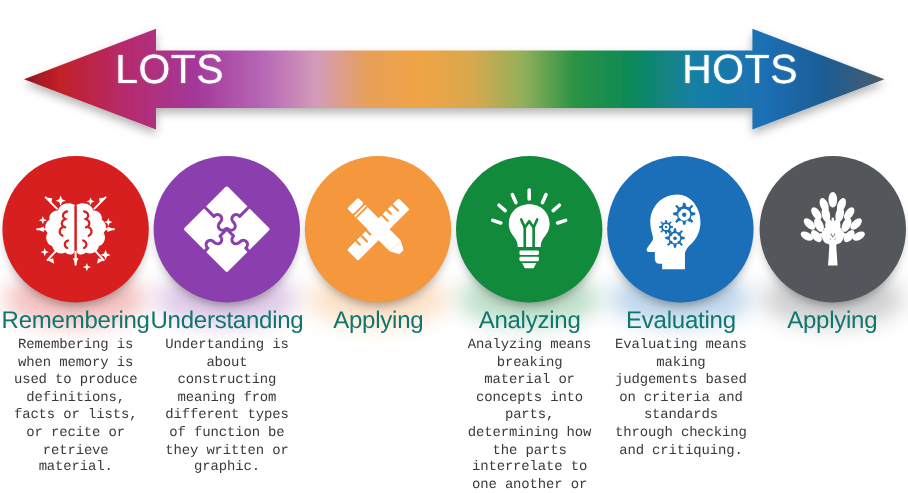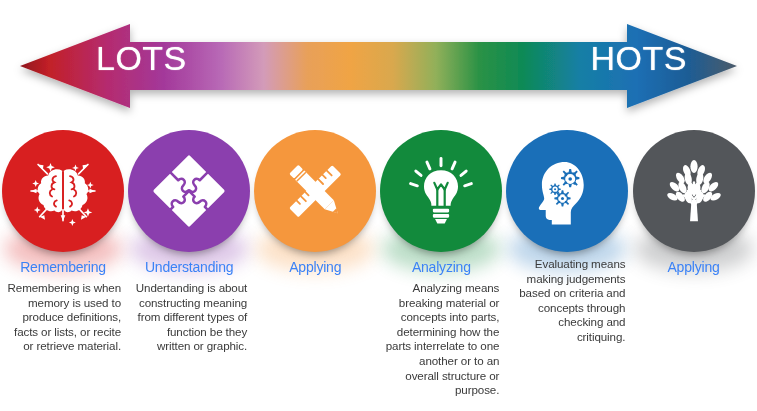--- a/index.html
+++ b/index.html
@@ -29,21 +29,21 @@
     font-size: 34px;
     letter-spacing: 0.5px;
     color: #ffffff;
     font-family: "Liberation Sans", sans-serif;
     font-weight: 400;
     text-shadow: 0 0 1px rgba(255,255,255,0.9);
     line-height: 40px;
     white-space: nowrap;
   }
   .arrow-label.left  { left: 96px; }
-  .arrow-label.right { right: 70px; }
+  .arrow-label.right { right: 92px; }
 
   
   .columns {
     position: absolute;
     left: 0; top: 122px;
     width: 757px; height: 289px;
     display: flex;
     align-items: flex-start;
   }
   .col {
@@ -83,39 +83,39 @@
     display: flex;
     align-items: center;
     justify-content: center;
   }
   .circle svg { display: block; }
 
   .heading {
     position: relative;
     z-index: 2;
     margin-top: 6px;
-    font-size: 14px;
-    color: #3b82f6;
+    font-size: 20px;
+    color: #0f766e;
     font-family: "Liberation Sans", sans-serif;
     font-weight: 400;
     letter-spacing: -0.2px;
     text-align: center;
     line-height: 18px;
     white-space: nowrap;
   }
   .body {
     position: relative;
     z-index: 2;
     margin-top: 5px;
     width: 116px;
     font-size: 11.6px;
     line-height: 14.6px;
     color: #3a3a3a;
-    font-family: Liberation Sans, sans-serif;
-    text-align: right;
+    font-family: Liberation Mono, monospace;
+    text-align: center;
     letter-spacing: -0.1px;
   }
 </style>
 </head>
 <body>
 
 <div id="root">
 
   <div class="arrow-wrap">
     <svg class="arrow-svg" viewBox="0 0 757 122">
@@ -391,21 +391,22 @@
 
             <g fill="#1a6fb8">
               <path d="M33.5 40
                        l1.5 0 0.6 2.6 1.9 0.6 1.9 -1.8 1.1 1.1 -1.8 1.9 0.6 1.9 2.6 0.6 0 1.5 -2.6 0.6 -0.6 1.9 1.8 1.9 -1.1 1.1 -1.9 -1.8 -1.9 0.6 -0.6 2.6 -1.5 0 -0.6 -2.6 -1.9 -0.6 -1.9 1.8 -1.1 -1.1 1.8 -1.9 -0.6 -1.9 -2.6 -0.6 0 -1.5 2.6 -0.6 0.6 -1.9 -1.8 -1.9 1.1 -1.1 1.9 1.8 1.9 -0.6 z"></path>
               <circle cx="34.3" cy="47.6" r="3.4" fill="#ffffff"></circle>
               <circle cx="34.3" cy="47.6" r="1.3" fill="#1a6fb8"></circle>
             </g>
           </svg>
         </div>
       </div>
-      <div class="body">Evaluating means making judgements based on criteria and concepts through checking and critiquing.</div>
+      <div class="heading">Evaluating</div>
+      <div class="body">Evaluating means making judgements based on criteria and standards through checking and critiquing.</div>
     </div>
 
     <div class="col">
       <div class="glow" style="background:#53565a"></div>
       <div class="circle-holder">
         <div class="circle" style="background:#53565a">
           <svg width="72" height="72" viewBox="0 0 100 100">
             <g fill="#ffffff">
 
               <path d="M46.5 62 L53.5 62 L55.5 92 L44.5 92 Z"></path>

